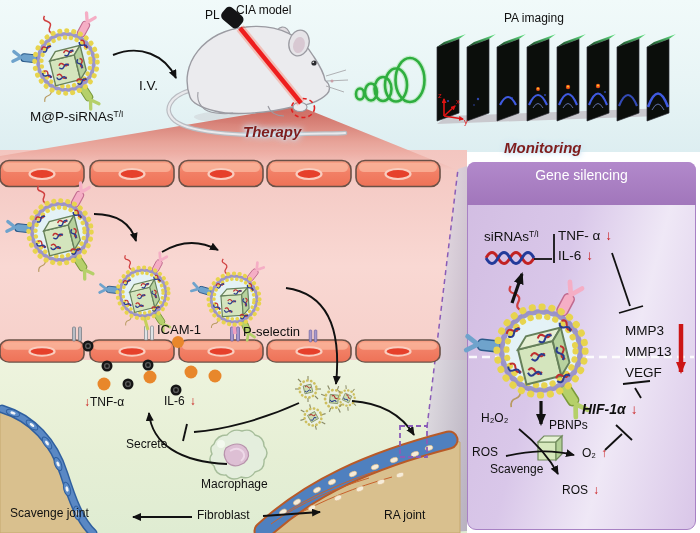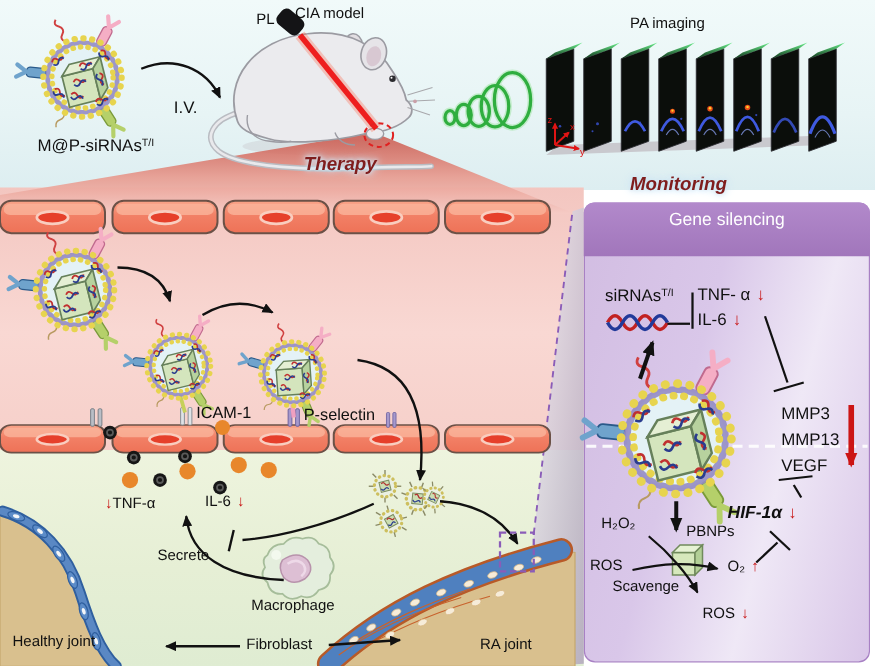--- a/index.html
+++ b/index.html
@@ -441,21 +441,21 @@
   <div class="lbl f13" style="left:243px;top:325px">P-selectin</div>
 
   <div class="lbl f14" style="left:84px;top:396px">
     <span class="red">↓</span><span>TNF-α</span>
   </div>
   <div class="lbl f14" style="left:164px;top:395px">
     <span>IL-6</span><span class="red gap-l">↓</span>
   </div>
   <div class="lbl f14" style="left:126px;top:438px">Secrete</div>
   <div class="lbl f14" style="left:201px;top:478px">Macrophage</div>
-  <div class="lbl f14" style="left:10px;top:507px">Healthy joint</div>
+  <div class="lbl f14" style="left:10px;top:507px">Scavenge joint</div>
   <div class="lbl f14" style="left:197px;top:509px">Fibroblast</div>
   <div class="lbl f14" style="left:384px;top:509px">RA joint</div>
 
   <div class="lbl" style="left:484px;top:230px">
     <span>siRNAs</span><sup>T/I</sup>
   </div>
   <div class="lbl" style="left:558px;top:229px">
     <span>TNF- α</span><span class="red gap-l">↓</span>
   </div>
   <div class="lbl" style="left:558px;top:249px">

